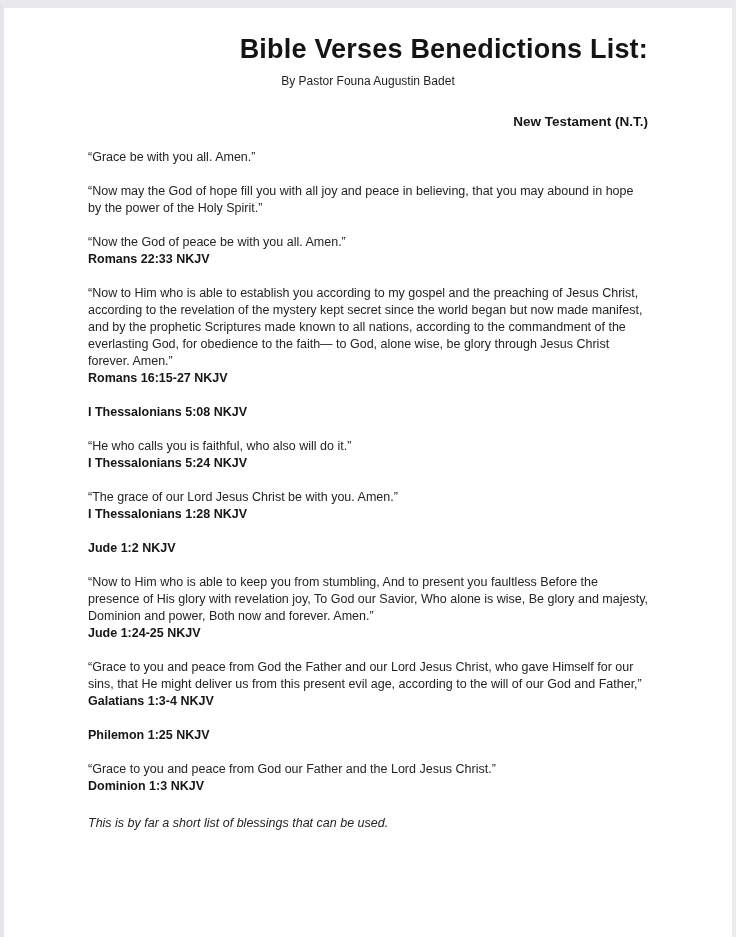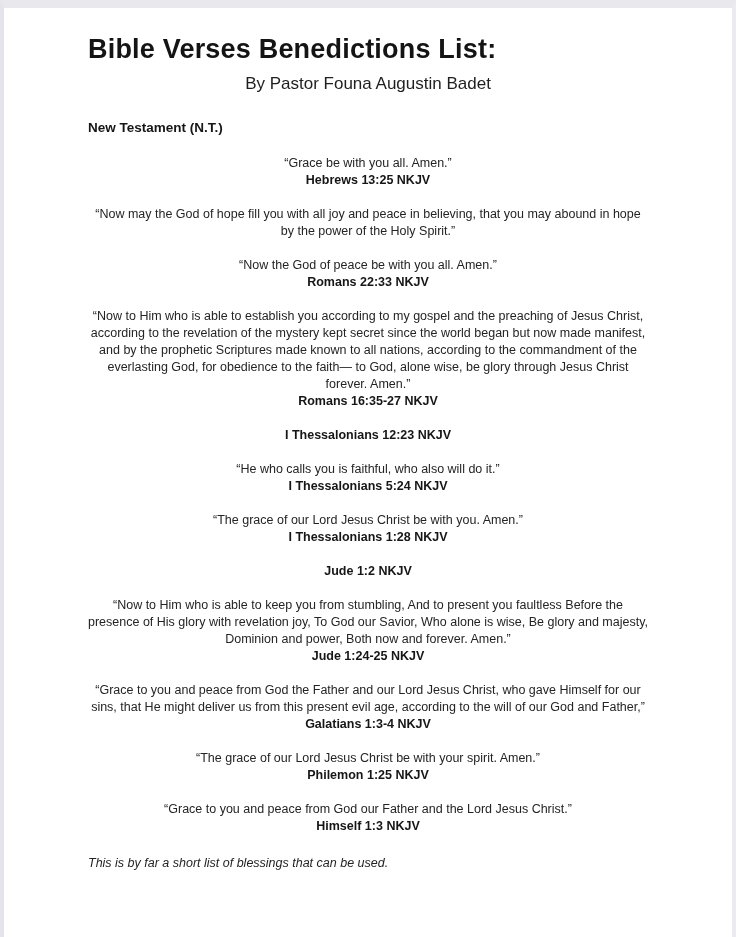--- a/index.html
+++ b/index.html
@@ -20,43 +20,42 @@
     width: 736px;
     height: 937px;
     background: #ffffff;
     border-top: 8px solid #e9e9ed;
     border-left: 4px solid #e4e4ea;
     border-right: 4px solid #ebebef;
     padding: 20px 84px 40px 84px;
   }
   .doc-title {
     margin: 6px 0 0 0;
-    text-align: left;
+    text-align: right;
     font-size: 27px;
     font-weight: 600;
     letter-spacing: 0.2px;
     color: #141414;
   }
   .doc-subtitle {
     margin: 9px 0 0 0;
     text-align: center;
-    font-size: 17px;
+    font-size: 12px;
     font-weight: 400;
     color: #1f1f1f;
   }
   .section-heading {
     margin: 26px 0 0 0;
-    text-align: left;
+    text-align: right;
     font-size: 13.5px;
     font-weight: 700;
     color: #161616;
   }
   .verse-list {
     margin-top: 20px;
-    text-align: center;
   }
   .verse {
     margin: 0 0 17px 0;
   }
   .verse p {
     margin: 0;
     font-size: 12.5px;
     line-height: 17px;
     color: #242424;
   }
@@ -75,39 +74,38 @@
 </head>
 <body>
 
 <div class="page">
   <h1 class="doc-title">Bible Verses Benedictions List:</h1>
   <h2 class="doc-subtitle">By Pastor Founa Augustin Badet</h2>
   <h3 class="section-heading">New Testament (N.T.)</h3>
   <main class="verse-list" id="verse-list">
   <div class="verse">
     <p class="quote">“Grace be with you all. Amen.”</p>
-    <p class="ref">Hebrews 13:25 NKJV</p>
   </div>
 
   <div class="verse">
     <p class="quote">“Now may the God of hope fill you with all joy and peace in believing, that you may abound in hope by the power of the Holy Spirit.”</p>
   </div>
 
   <div class="verse">
     <p class="quote">“Now the God of peace be with you all. Amen.”</p>
     <p class="ref">Romans 22:33 NKJV</p>
   </div>
 
   <div class="verse">
     <p class="quote">“Now to Him who is able to establish you according to my gospel and the preaching of Jesus Christ, according to the revelation of the mystery kept secret since the world began but now made manifest, and by the prophetic Scriptures made known to all nations, according to the commandment of the everlasting God, for obedience to the faith— to God, alone wise, be glory through Jesus Christ forever. Amen.”</p>
-    <p class="ref">Romans 16:35-27 NKJV</p>
+    <p class="ref">Romans 16:15-27 NKJV</p>
   </div>
 
   <div class="verse">
-    <p class="ref">I Thessalonians 12:23 NKJV</p>
+    <p class="ref">I Thessalonians 5:08 NKJV</p>
   </div>
 
   <div class="verse">
     <p class="quote">“He who calls you is faithful, who also will do it.”</p>
     <p class="ref">I Thessalonians 5:24 NKJV</p>
   </div>
 
   <div class="verse">
     <p class="quote">“The grace of our Lord Jesus Christ be with you. Amen.”</p>
     <p class="ref">I Thessalonians 1:28 NKJV</p>
@@ -121,23 +119,22 @@
     <p class="quote">“Now to Him who is able to keep you from stumbling, And to present you faultless Before the presence of His glory with revelation joy, To God our Savior, Who alone is wise, Be glory and majesty, Dominion and power, Both now and forever. Amen.”</p>
     <p class="ref">Jude 1:24-25 NKJV</p>
   </div>
 
   <div class="verse">
     <p class="quote">“Grace to you and peace from God the Father and our Lord Jesus Christ, who gave Himself for our sins, that He might deliver us from this present evil age, according to the will of our God and Father,”</p>
     <p class="ref">Galatians 1:3-4 NKJV</p>
   </div>
 
   <div class="verse">
-    <p class="quote">“The grace of our Lord Jesus Christ be with your spirit. Amen.”</p>
     <p class="ref">Philemon 1:25 NKJV</p>
   </div>
 
   <div class="verse">
     <p class="quote">“Grace to you and peace from God our Father and the Lord Jesus Christ.”</p>
-    <p class="ref">Himself 1:3 NKJV</p>
+    <p class="ref">Dominion 1:3 NKJV</p>
   </div>
 </main>
   <p class="footnote">This is by far a short list of blessings that can be used.</p>
 </div>
 
 </body></html>

